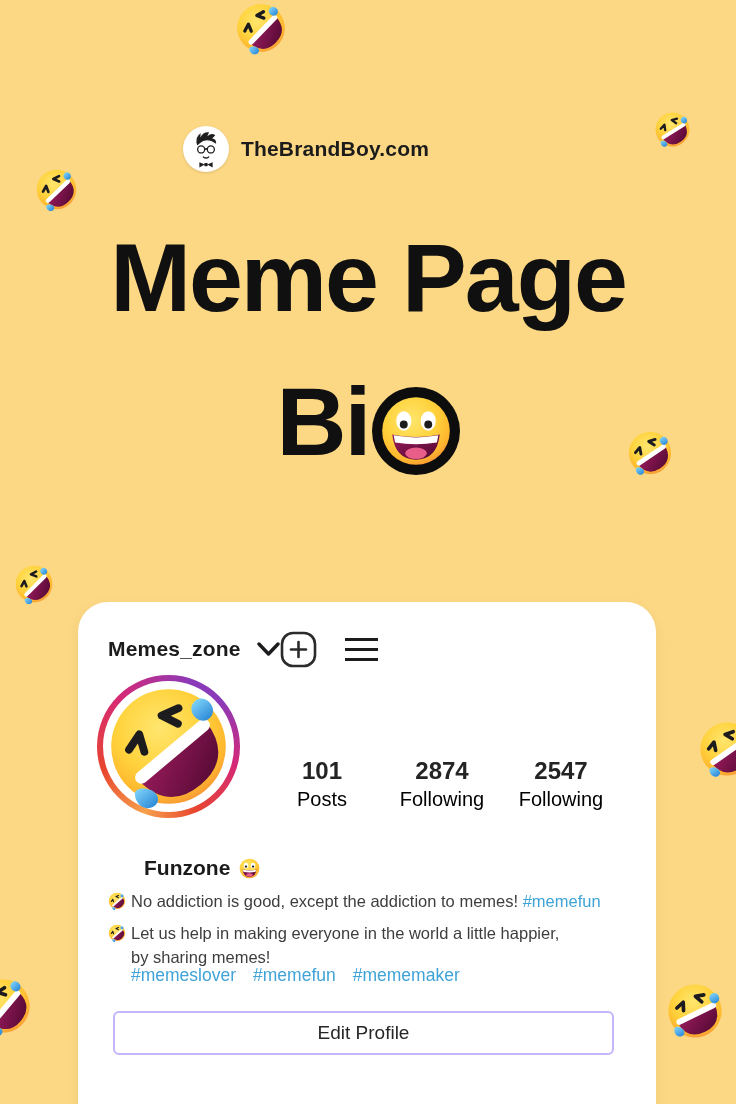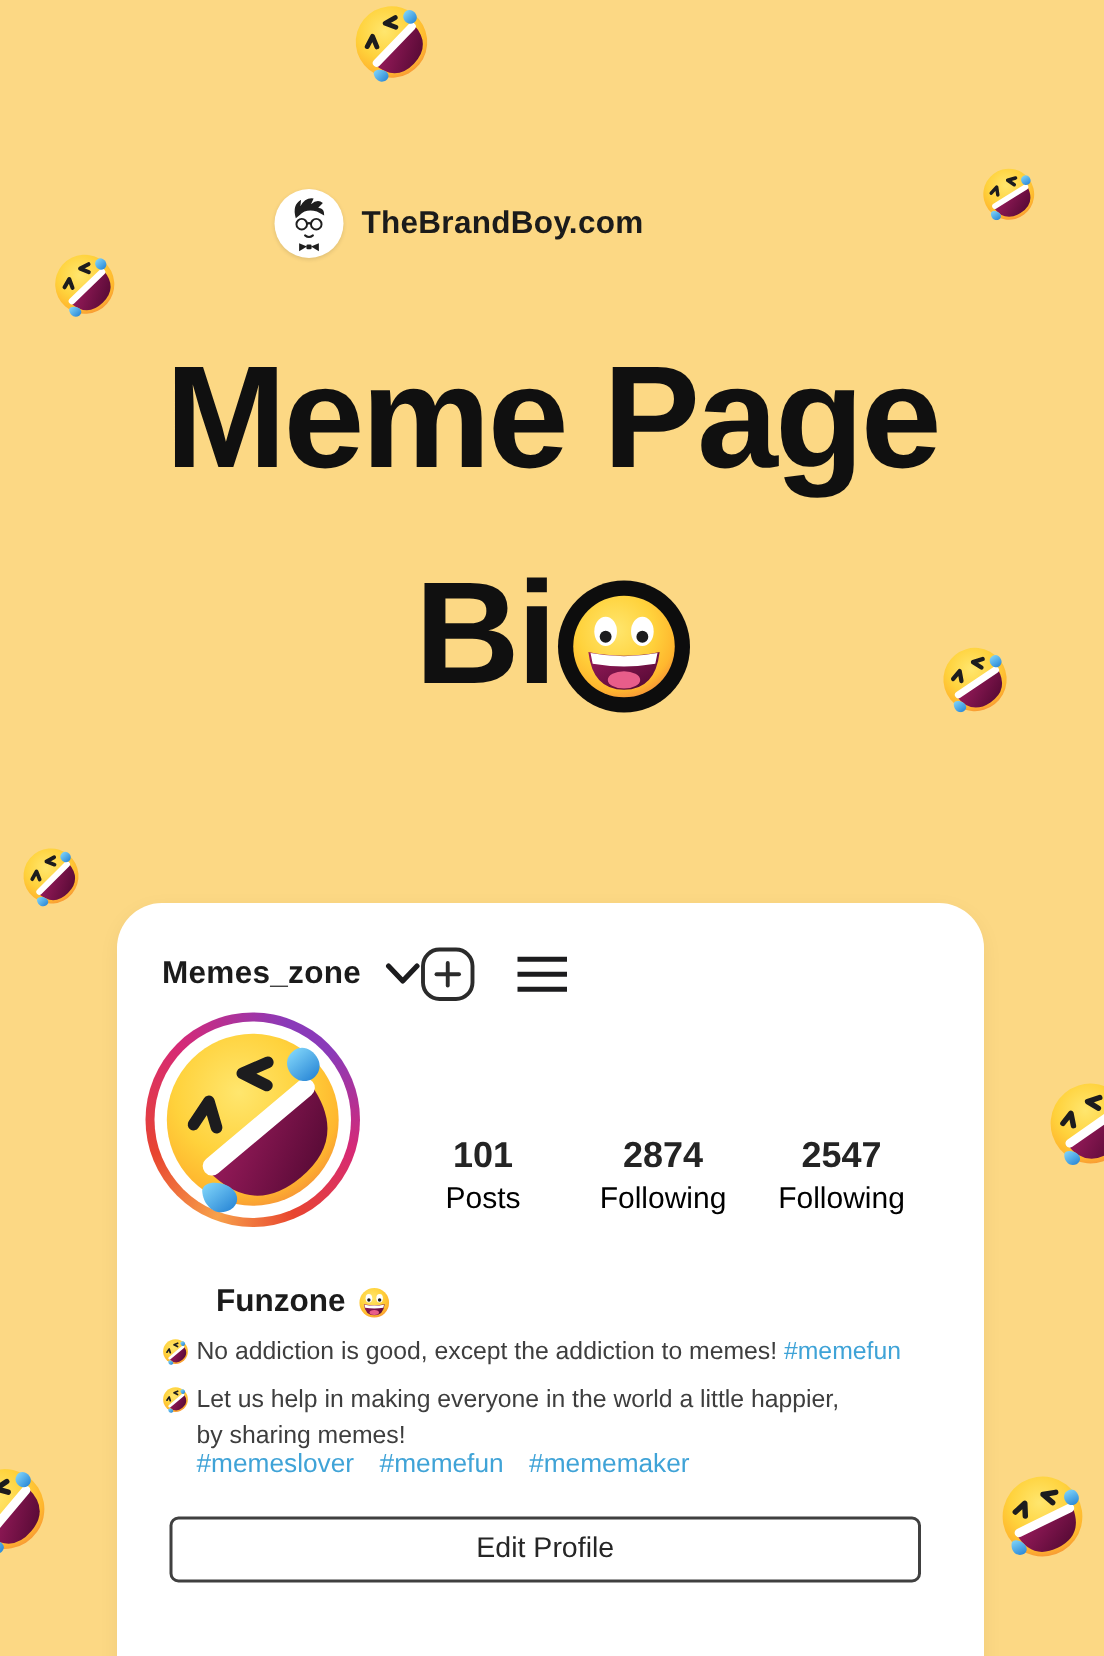--- a/index.html
+++ b/index.html
@@ -72,21 +72,21 @@
     font-size:16.5px;color:#3e3e3e;line-height:24px;
   }
   .bio-line .bullet{padding-top:3px;}
   .tag{color:#3FA3D7;cursor:pointer;}
   .tags-row{
     position:absolute;left:53px;top:363px;
     display:flex;gap:17px;font-size:17.5px;color:#3FA3D7;
   }
   .edit-btn{
     position:absolute;left:35px;top:409px;width:501px;height:44px;
-    background:#ffffff;border:2px solid #404040;border-radius:6px;
+    background:#ffffff;border:2px solid #c4b5fd;border-radius:6px;
     font-family:"Liberation Sans", sans-serif;
     font-size:19px;color:#262626;cursor:pointer;
     display:flex;align-items:center;justify-content:center;
   }
   .plus-btn,.menu-btn{cursor:pointer;display:flex;}
   svg{display:block;}
 </style>
 </head>
 <body>
 

